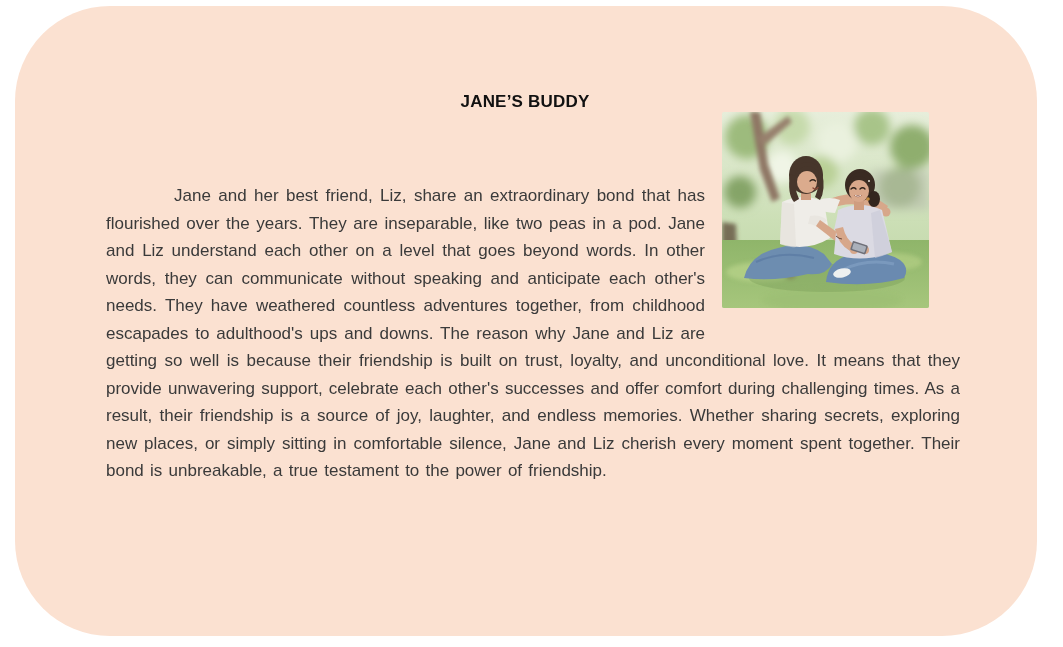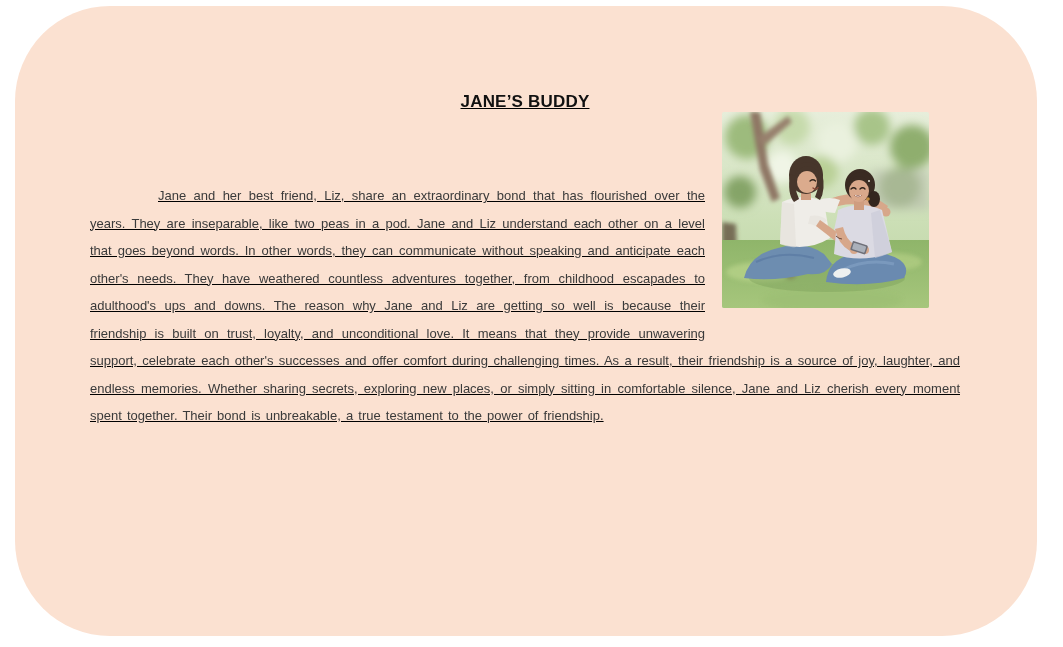--- a/index.html
+++ b/index.html
@@ -13,41 +13,40 @@
     position: absolute;
     left: 15px; top: 6px;
     width: 1022px; height: 630px;
     background: #fbe1d1;
     border-radius: 95px;
   }
   .content {
     position: absolute;
     left: 75px; right: 77px; top: 0;
     padding-top: 87px;
-    text-decoration: underline;
   }
   .doc-title {
     text-align: center;
     font-weight: bold;
     font-size: 17px;
     line-height: 17px;
     letter-spacing: 0.2px;
     color: #111111;
   }
   .photo-float {
     float: right;
     width: 207px; height: 196px;
     margin: 2px 31px 20px 17px;
     border-radius: 2px;
     overflow: hidden;
   }
   .photo-float svg { display: block; width: 100%; height: 100%; }
   .body-text {
-    margin: 72px 0 0 0;
-    font-size: 13px;
+    margin: 72px 0 0 16px;
+    font-size: 17px;
     line-height: 27.5px;
     color: #3a3a3a;
     text-align: justify;
     text-indent: 68px;
     word-spacing: 1.5px;
   }
 </style>
 </head>
 <body>
 

